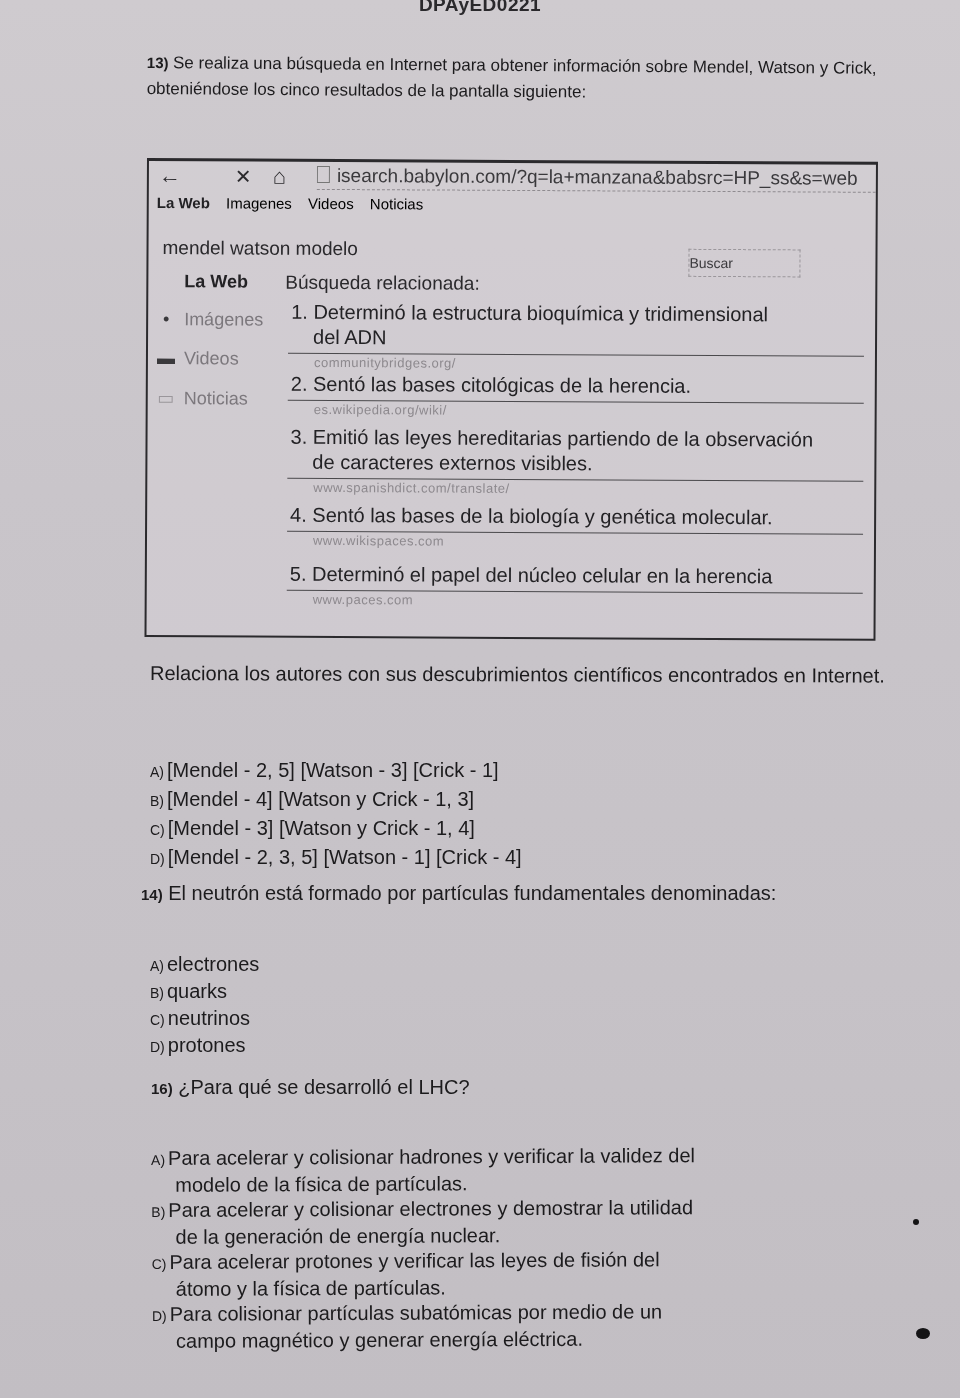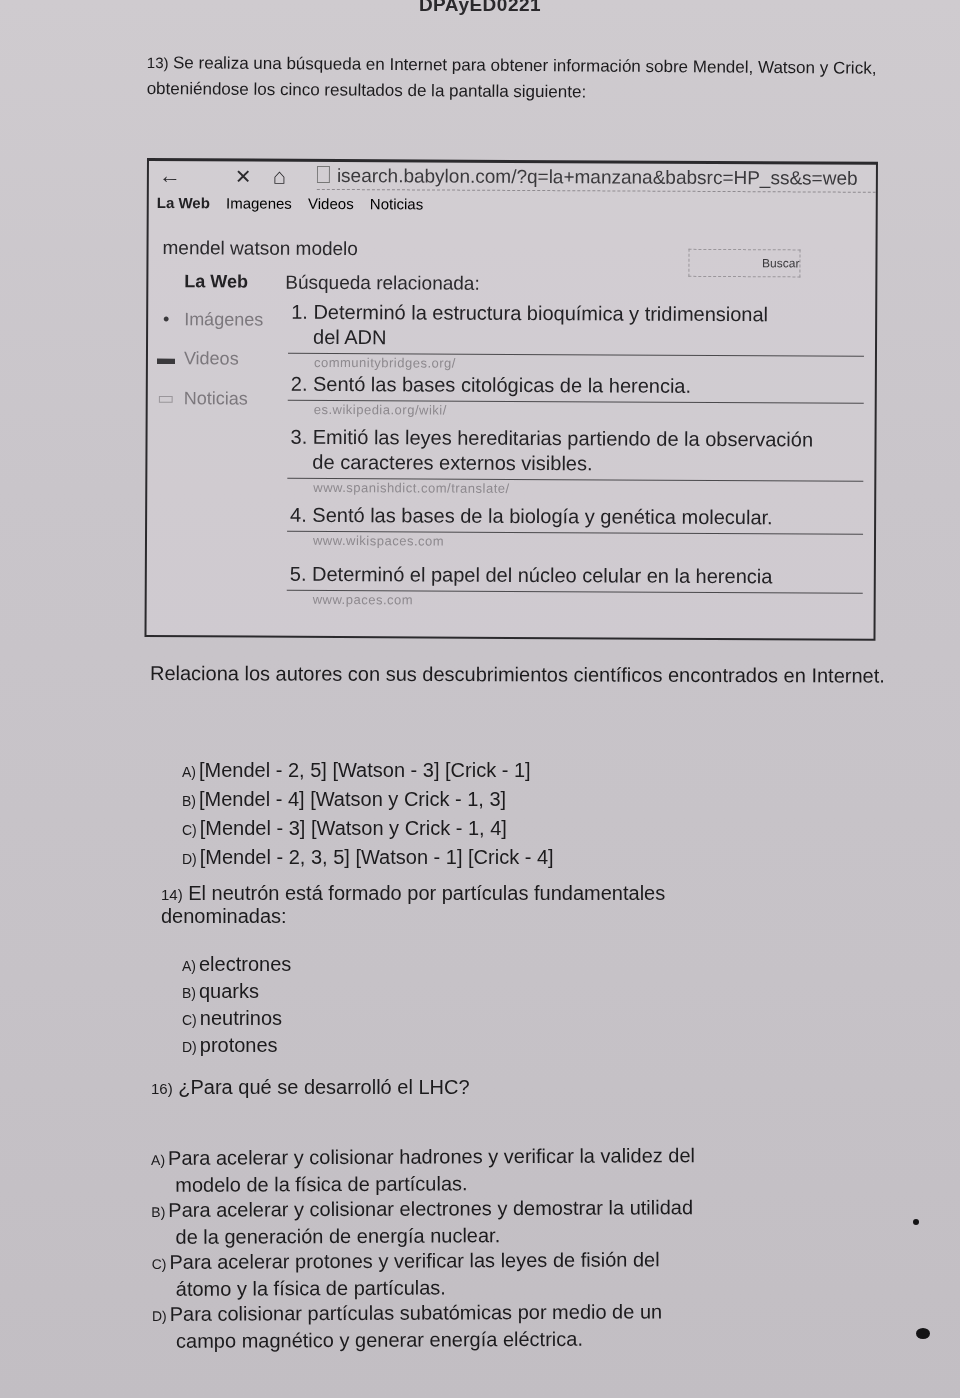--- a/index.html
+++ b/index.html
@@ -5,50 +5,50 @@
   html, body { margin: 0; padding: 0; }
   body {
     width: 960px; height: 1398px; overflow: hidden;
     background: linear-gradient(180deg, #cfcbcf 0%, #c9c5ca 35%, #c6c2c7 70%, #c2bec3 100%);
     font-family: "Liberation Sans", sans-serif;
     color: #1c1b1d;
     position: relative;
   }
   .page { position: absolute; left: 0; top: 0; width: 784px; height: 1398px; }
   .code { position: absolute; left: 0; width: 960px; top: -6px; text-align: center; font-size: 19px; font-weight: bold; letter-spacing: 0.5px; color: #2a292c; }
-  .q-num { font-size: 15px; font-weight: normal; text-align: center; }
+  .q-num { font-size: 15px; font-weight: bold; text-align: center; }
   .q-text { font-size: 17px; line-height: 26px; }
   .q13 { position: absolute; left: 147px; top: 50px; width: 760px; transform: rotate(0.45deg); transform-origin: left top; }
 
   
   .browser { position: absolute; left: 147px; top: 158px; width: 727px; height: 474px; border: 2px solid #2b2a2d; border-top-width: 3px; transform: rotate(0.3deg); transform-origin: left top; background: rgba(220,216,220,0.35); }
   .chrome { position: absolute; left: 0; right: 0; top: 0; height: 30px; }
   .chrome .ico { position: absolute; top: 2px; font-size: 22px; color: #2b2a2d; }
   .url { position: absolute; left: 168px; top: 3px; right: 0; height: 24px; border-bottom: 1px dashed #8f8b90; font-size: 19px; color: #3a393c; white-space: nowrap; overflow: hidden; }
   .url .doc { display: inline-block; width: 11px; height: 15px; border: 1px solid #777; vertical-align: -1px; margin-right: 7px; }
   .tabs { position: absolute; left: 8px; top: 33px; font-size: 15px; white-space: nowrap; }
   .tabs span { margin-right: 12px; color: #000000; }
   .tabs span.active { color: #232225; font-weight: bold; }
   .search-q { position: absolute; left: 14px; top: 76px; font-size: 19px; color: #2a292c; }
-  .buscar { position: absolute; left: 540px; top: 85px; width: 110px; height: 26px; border: 1px dashed #9a969b; font-size: 12px; text-align: right; line-height: 26px; color: #3a393c; }
+  .buscar { position: absolute; left: 540px; top: 85px; width: 110px; height: 26px; border: 1px dashed #9a969b; font-size: 14px; text-align: left; line-height: 26px; color: #3a393c; }
   .related { position: absolute; left: 137px; top: 110px; font-size: 19px; color: #2a292c; }
   .side { position: absolute; left: 8px; font-size: 18px; color: #7c787d; white-space: nowrap; }
   .side.active { color: #232225; font-weight: bold; left: 36px; }
   .side .sicon { display: inline-block; width: 20px; margin-right: 8px; text-align: center; color: #3a393c; }
   .results { position: absolute; left: 140px; top: 138px; width: 576px; }
   .res { position: relative; }
   .res .title { font-size: 20px; line-height: 25px; color: #232225; padding-left: 3px; }
   .res .title .cont { padding-left: 22px; display: block; }
   .res .rule { height: 1px; background: #4a494c; margin-top: 3px; }
   .res .src { font-size: 13px; color: #8d898e; padding-left: 26px; letter-spacing: 0.5px; line-height: 18px; }
 
   .relaciona { position: absolute; left: 150px; top: 661px; width: 760px; font-size: 20px; line-height: 24px; transform: rotate(0.2deg); transform-origin: left top; }
-  .opts { position: absolute; left: 150px; font-size: 20px; line-height: 27px; margin-left: 32px; }
+  .opts { position: absolute; left: 150px; font-size: 20px; line-height: 27px; }
   .opts .lbl { font-size: 14px; font-weight: normal; margin-right: 3px; }
-  .q14 { position: absolute; left: 161px; top: 882px; font-size: 20px; }
+  .q14 { position: absolute; left: 141px; top: 882px; font-size: 20px; }
   .q15 { position: absolute; left: 151px; top: 1076px; font-size: 20px; }
   .lhc { position: absolute; left: 151px; top: 1146px; width: 640px; font-size: 20px; line-height: 25px; transform: rotate(-0.3deg); transform-origin: left top; }
   .lhc .opt .cont { display: block; padding-left: 24px; }
   .lhc .opt .lbl { font-size: 14px; margin-right: 3px; }
   .mark { position: absolute; background: #151416; border-radius: 50%; }
 </style>
 </head>
 <body>
 
 <div class="page">

